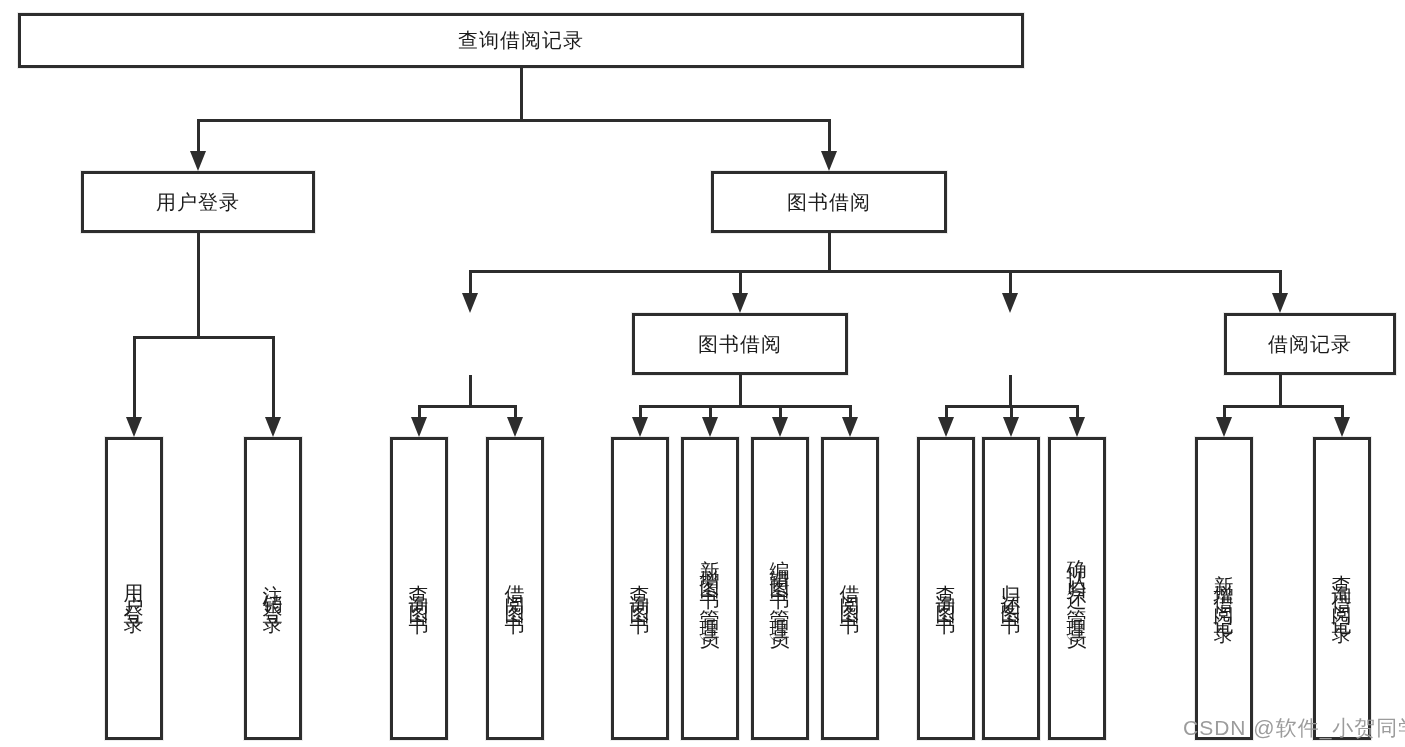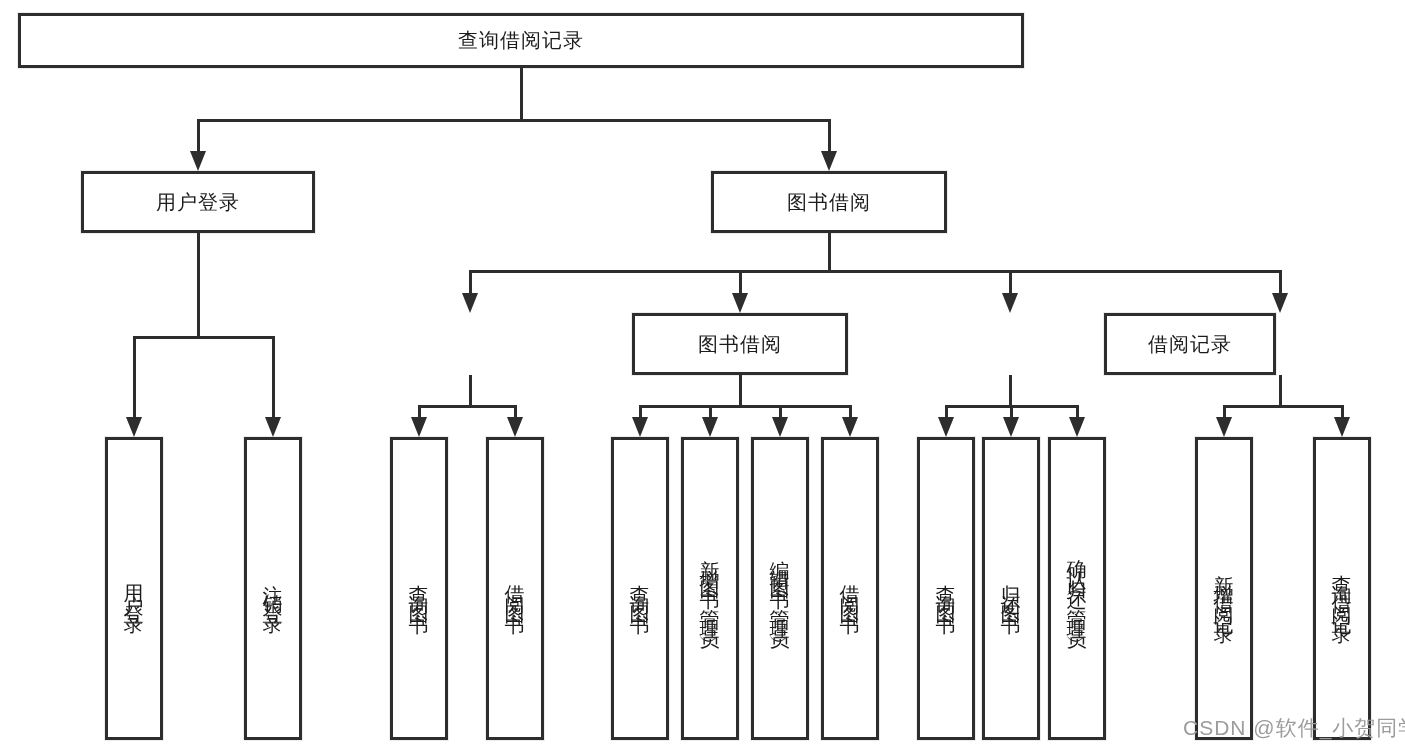--- a/index.html
+++ b/index.html
@@ -73,21 +73,21 @@
   <div class="box hbox" style="left:81px;top:171px;width:234px;height:62px">
     <span>用户登录</span>
   </div>
   <div class="box hbox" style="left:711px;top:171px;width:236px;height:62px">
     <span>图书借阅</span>
   </div>
 
   <div class="box hbox" style="left:632px;top:313px;width:216px;height:62px">
     <span>图书借阅</span>
   </div>
-  <div class="box hbox" style="left:1104px;top:313px;width:172px;height:62px">
+  <div class="box hbox" style="left:1224px;top:313px;width:172px;height:62px">
     <span>借阅记录</span>
   </div>
 
   <div class="box vbox" style="left:105px;top:437px;width:58px;height:303px">
     <span class="vtext">用户登录</span>
   </div>
   <div class="box vbox" style="left:244px;top:437px;width:58px;height:303px">
     <span class="vtext">注销登录</span>
   </div>
 

